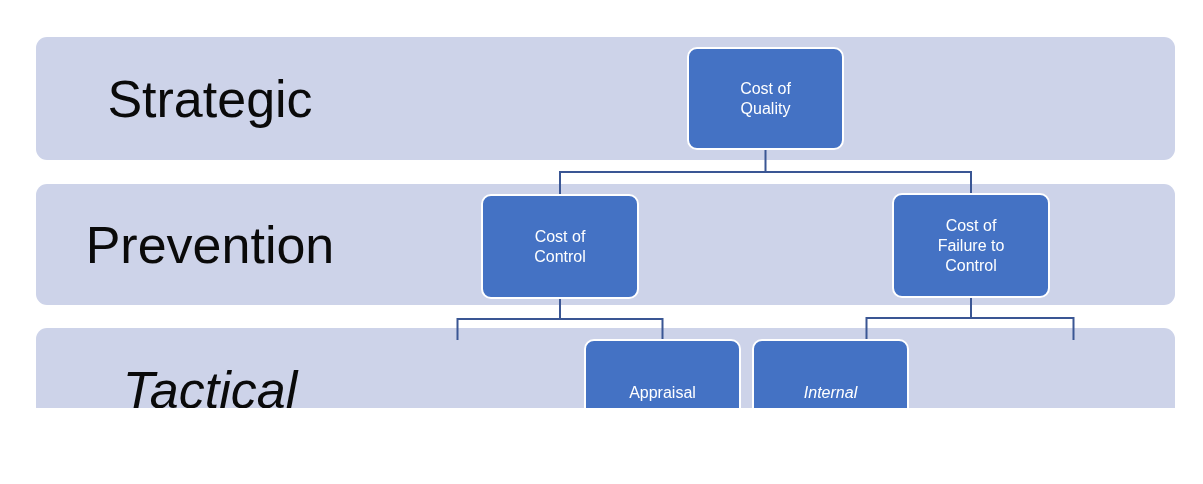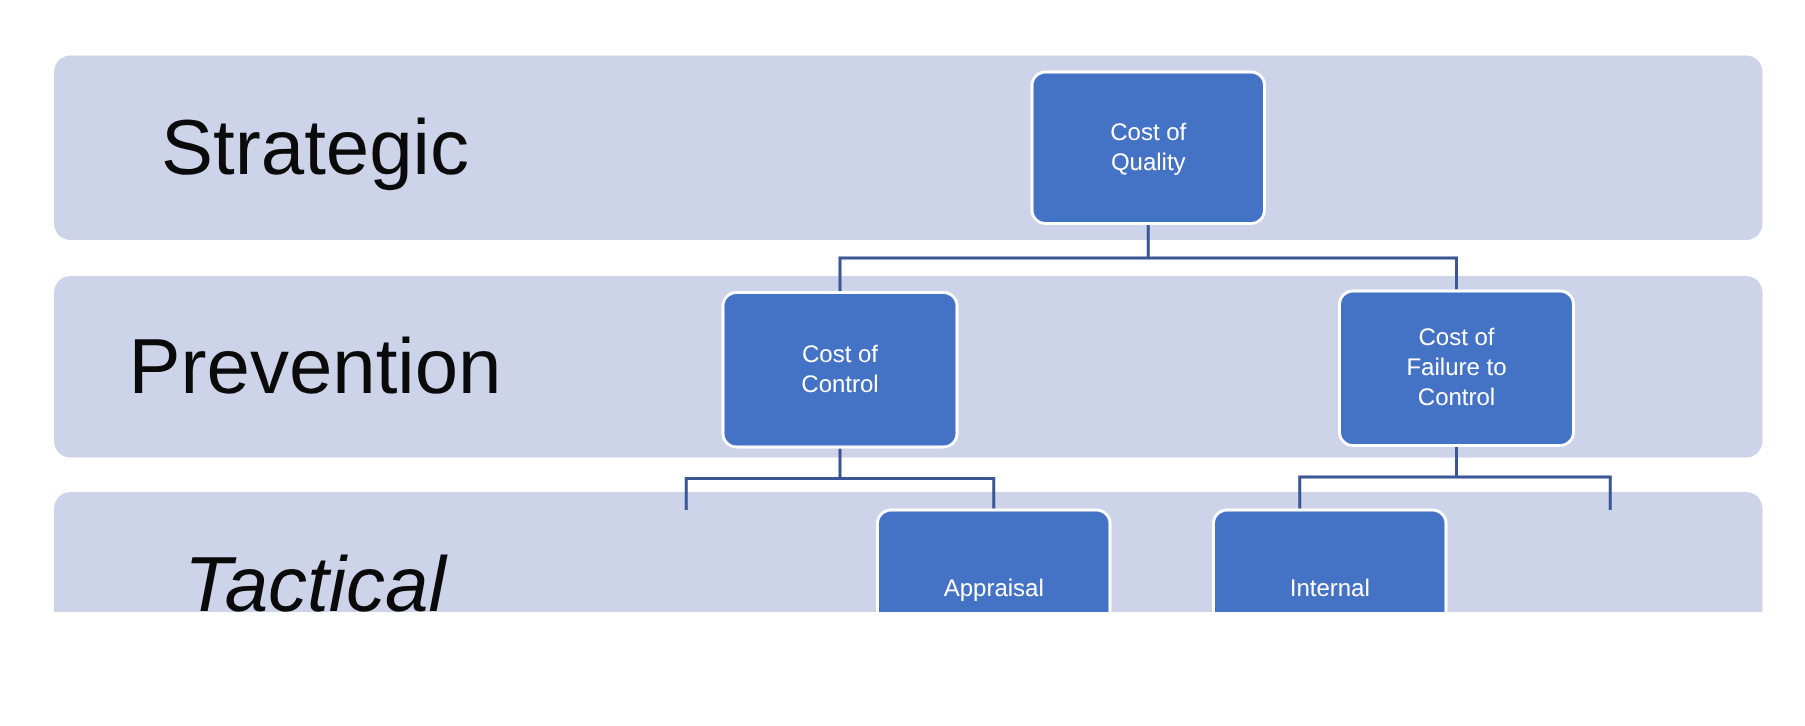--- a/index.html
+++ b/index.html
@@ -68,21 +68,21 @@
     color: var(--node-text);
     font-size: 16px;
     line-height: 1.25;
   }
   .node .node-label { white-space: pre-line; }
   .node-quality   { left: 687px; top: 47px;  width: 157px; height: 103px; }
   .node-control   { left: 481px; top: 194px; width: 158px; height: 105px; }
   .node-failure   { left: 892px; top: 193px; width: 158px; height: 105px; }
   .node-prevention{ left: 379px; top: 339px; width: 157px; height: 107px; }
   .node-appraisal { left: 584px; top: 339px; width: 157px; height: 107px; }
-  .node-internal  { left: 808px; top: 339px; width: 157px; height: 107px; }
+  .node-internal  { left: 752px; top: 339px; width: 157px; height: 107px; font-style: italic; }
   .node-external  { left: 995px; top: 339px; width: 157px; height: 107px; }
 </style>
 </head>
 <body>
 
 <div class="canvas">
 
   <div class="band band-1">
     <div class="band-label">Strategic</div>
   </div>

